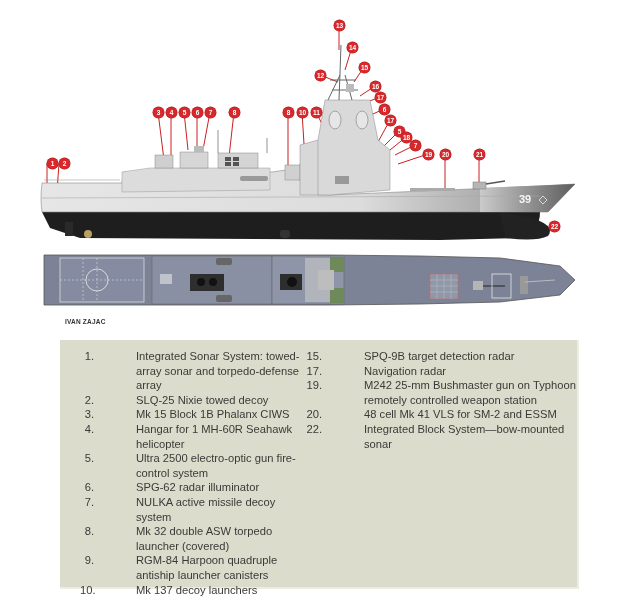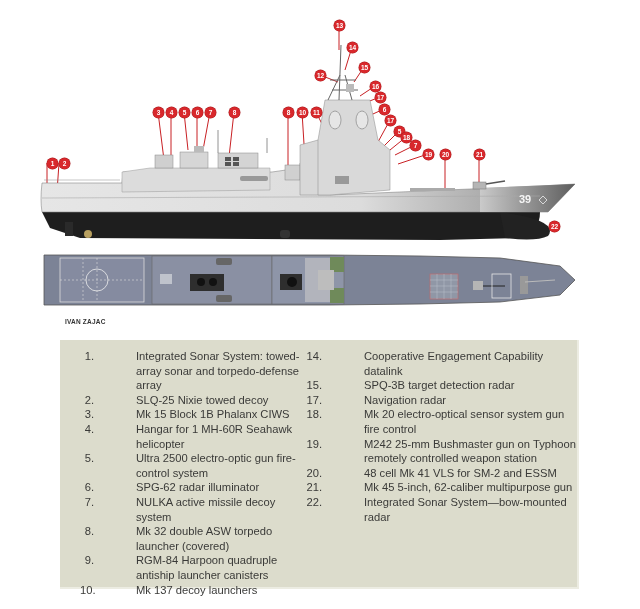--- a/index.html
+++ b/index.html
@@ -235,45 +235,33 @@
         <span class="num">9.</span>
         <span class="txt">RGM-84 Harpoon quadruple antiship launcher canisters</span>
       </div>
       <div class="item">
         <span class="num">10.</span>
         <span class="txt">Mk 137 decoy launchers</span>
       </div>
     </div>
   <div class="col right" id="legend-right">
       <div class="item">
-        <span class="num">14.</span>
-        <span class="txt">Cooperative Engagement Capability datalink</span>
-      </div>
-      <div class="item">
         <span class="num">15.</span>
-        <span class="txt">SPQ-3B target detection radar</span>
+        <span class="txt">SPQ-9B target detection radar</span>
       </div>
       <div class="item">
         <span class="num">17.</span>
         <span class="txt">Navigation radar</span>
       </div>
       <div class="item">
-        <span class="num">18.</span>
-        <span class="txt">Mk 20 electro-optical sensor system gun fire control</span>
-      </div>
-      <div class="item">
         <span class="num">19.</span>
         <span class="txt">M242 25-mm Bushmaster gun on Typhoon remotely controlled weapon station</span>
       </div>
       <div class="item">
         <span class="num">20.</span>
         <span class="txt">48 cell Mk 41 VLS for SM-2 and ESSM</span>
       </div>
       <div class="item">
-        <span class="num">21.</span>
-        <span class="txt">Mk 45 5-inch, 62-caliber multipurpose gun</span>
-      </div>
-      <div class="item">
         <span class="num">22.</span>
-        <span class="txt">Integrated Sonar System—bow-mounted radar</span>
+        <span class="txt">Integrated Block System—bow-mounted sonar</span>
       </div>
     </div>
 </div>
 
 </body></html>

